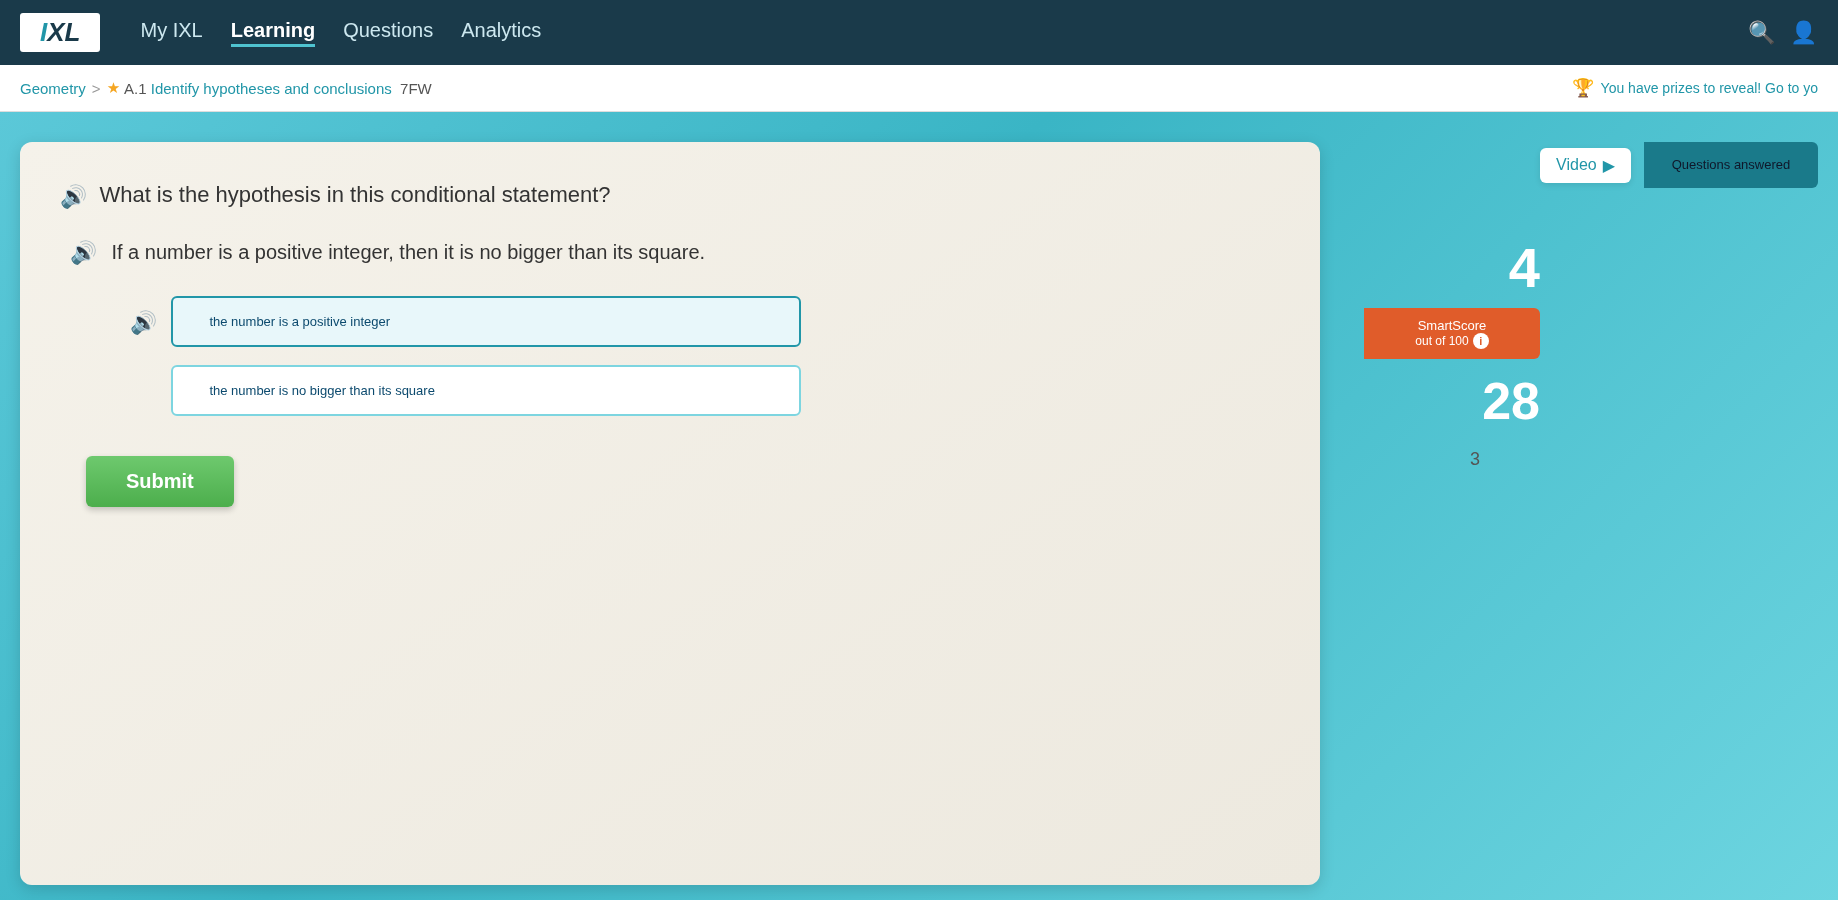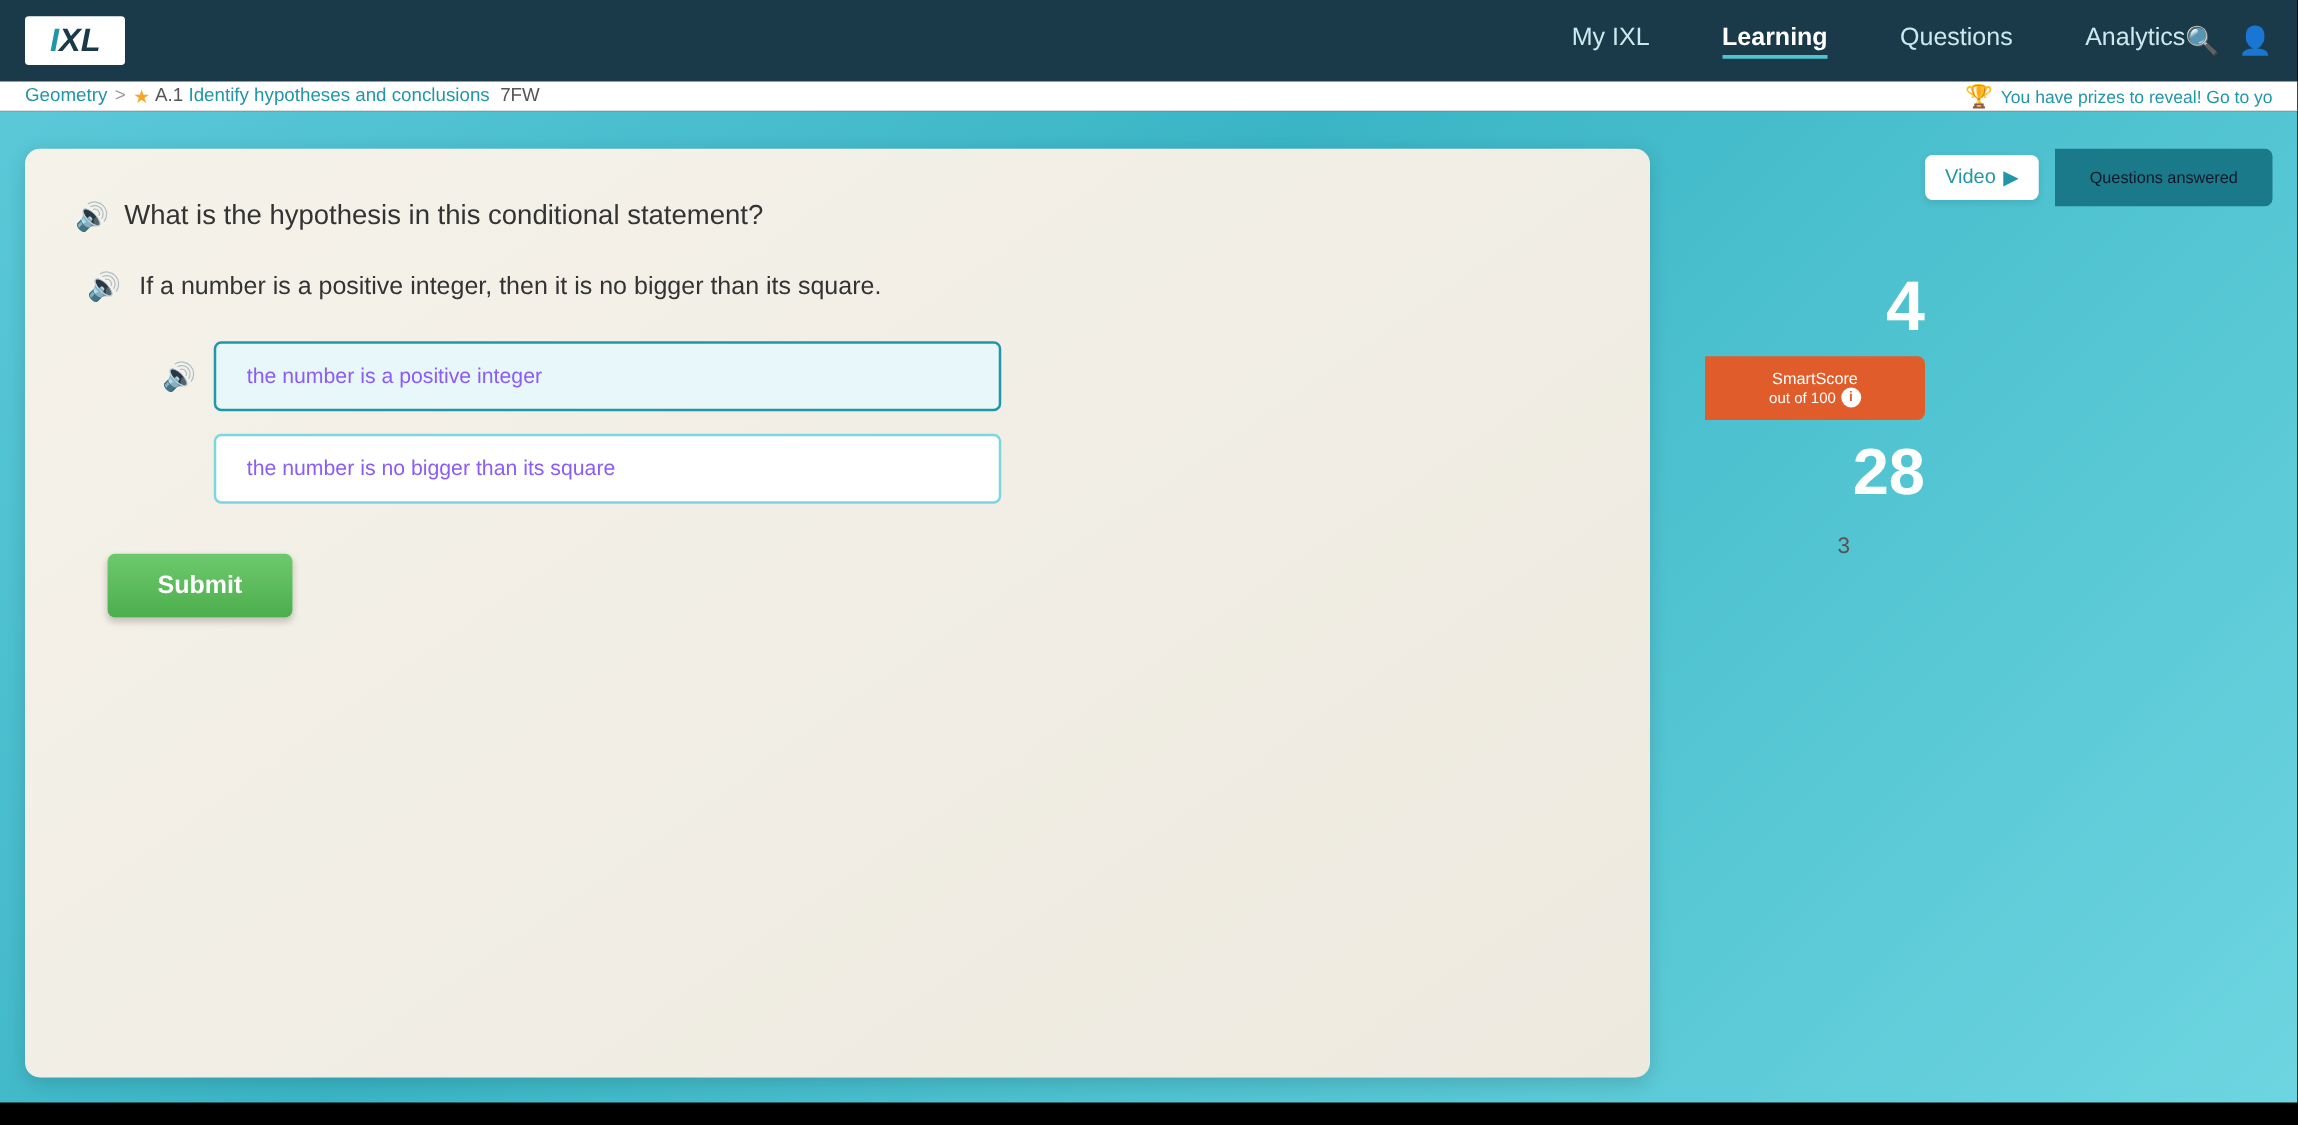--- a/index.html
+++ b/index.html
@@ -21,23 +21,23 @@
       font-weight: bold;
       font-size: 26px;
       color: #1a3a4a;
       font-style: italic;
       margin-right: 40px;
     }
     #logo-box span.i-letter { color: #2196a8; }
     #logo-box span.xl-letter { color: #1a3a4a; }
     #nav-links {
       display: flex;
-      gap: 58px;
+      gap: 28px;
       flex: 1;
-      justify-content: flex-end;
+      justify-content: flex-start;
     }
     .nav-link {
       color: #cde8f0;
       font-size: 20px;
       cursor: pointer;
       text-decoration: none;
       padding-bottom: 2px;
     }
     .nav-link.active {
       color: #fff;
@@ -59,21 +59,21 @@
 
     
     #breadcrumb-bar {
       background: #fff;
       padding: 10px 20px;
       display: flex;
       align-items: center;
       font-size: 15px;
       color: #555;
       border-bottom: 1px solid #ddd;
-      height: 24px;
+      height: 47px;
     }
     #breadcrumb-bar .breadcrumb-link {
       color: #2196a8;
       cursor: pointer;
       text-decoration: none;
     }
     #breadcrumb-bar .breadcrumb-sep {
       margin: 0 6px;
       color: #999;
     }
@@ -153,23 +153,23 @@
     }
     .answer-option {
       display: flex;
       align-items: center;
       gap: 14px;
     }
     .answer-box {
       border: 2px solid #7dd5e0;
       border-radius: 6px;
       background: #fff;
-      padding: 16px 24px;
-      font-size: 17px;
-      color: #8b5cf6;
+      padding: 16px 36px;
+      font-size: 13px;
+      color: #0c4a6e;
       width: 630px;
       cursor: pointer;
       transition: border-color 0.2s, background 0.2s;
     }
     .answer-box.selected {
       border-color: #2196a8;
       background: #e8f7fa;
     }
 
     

